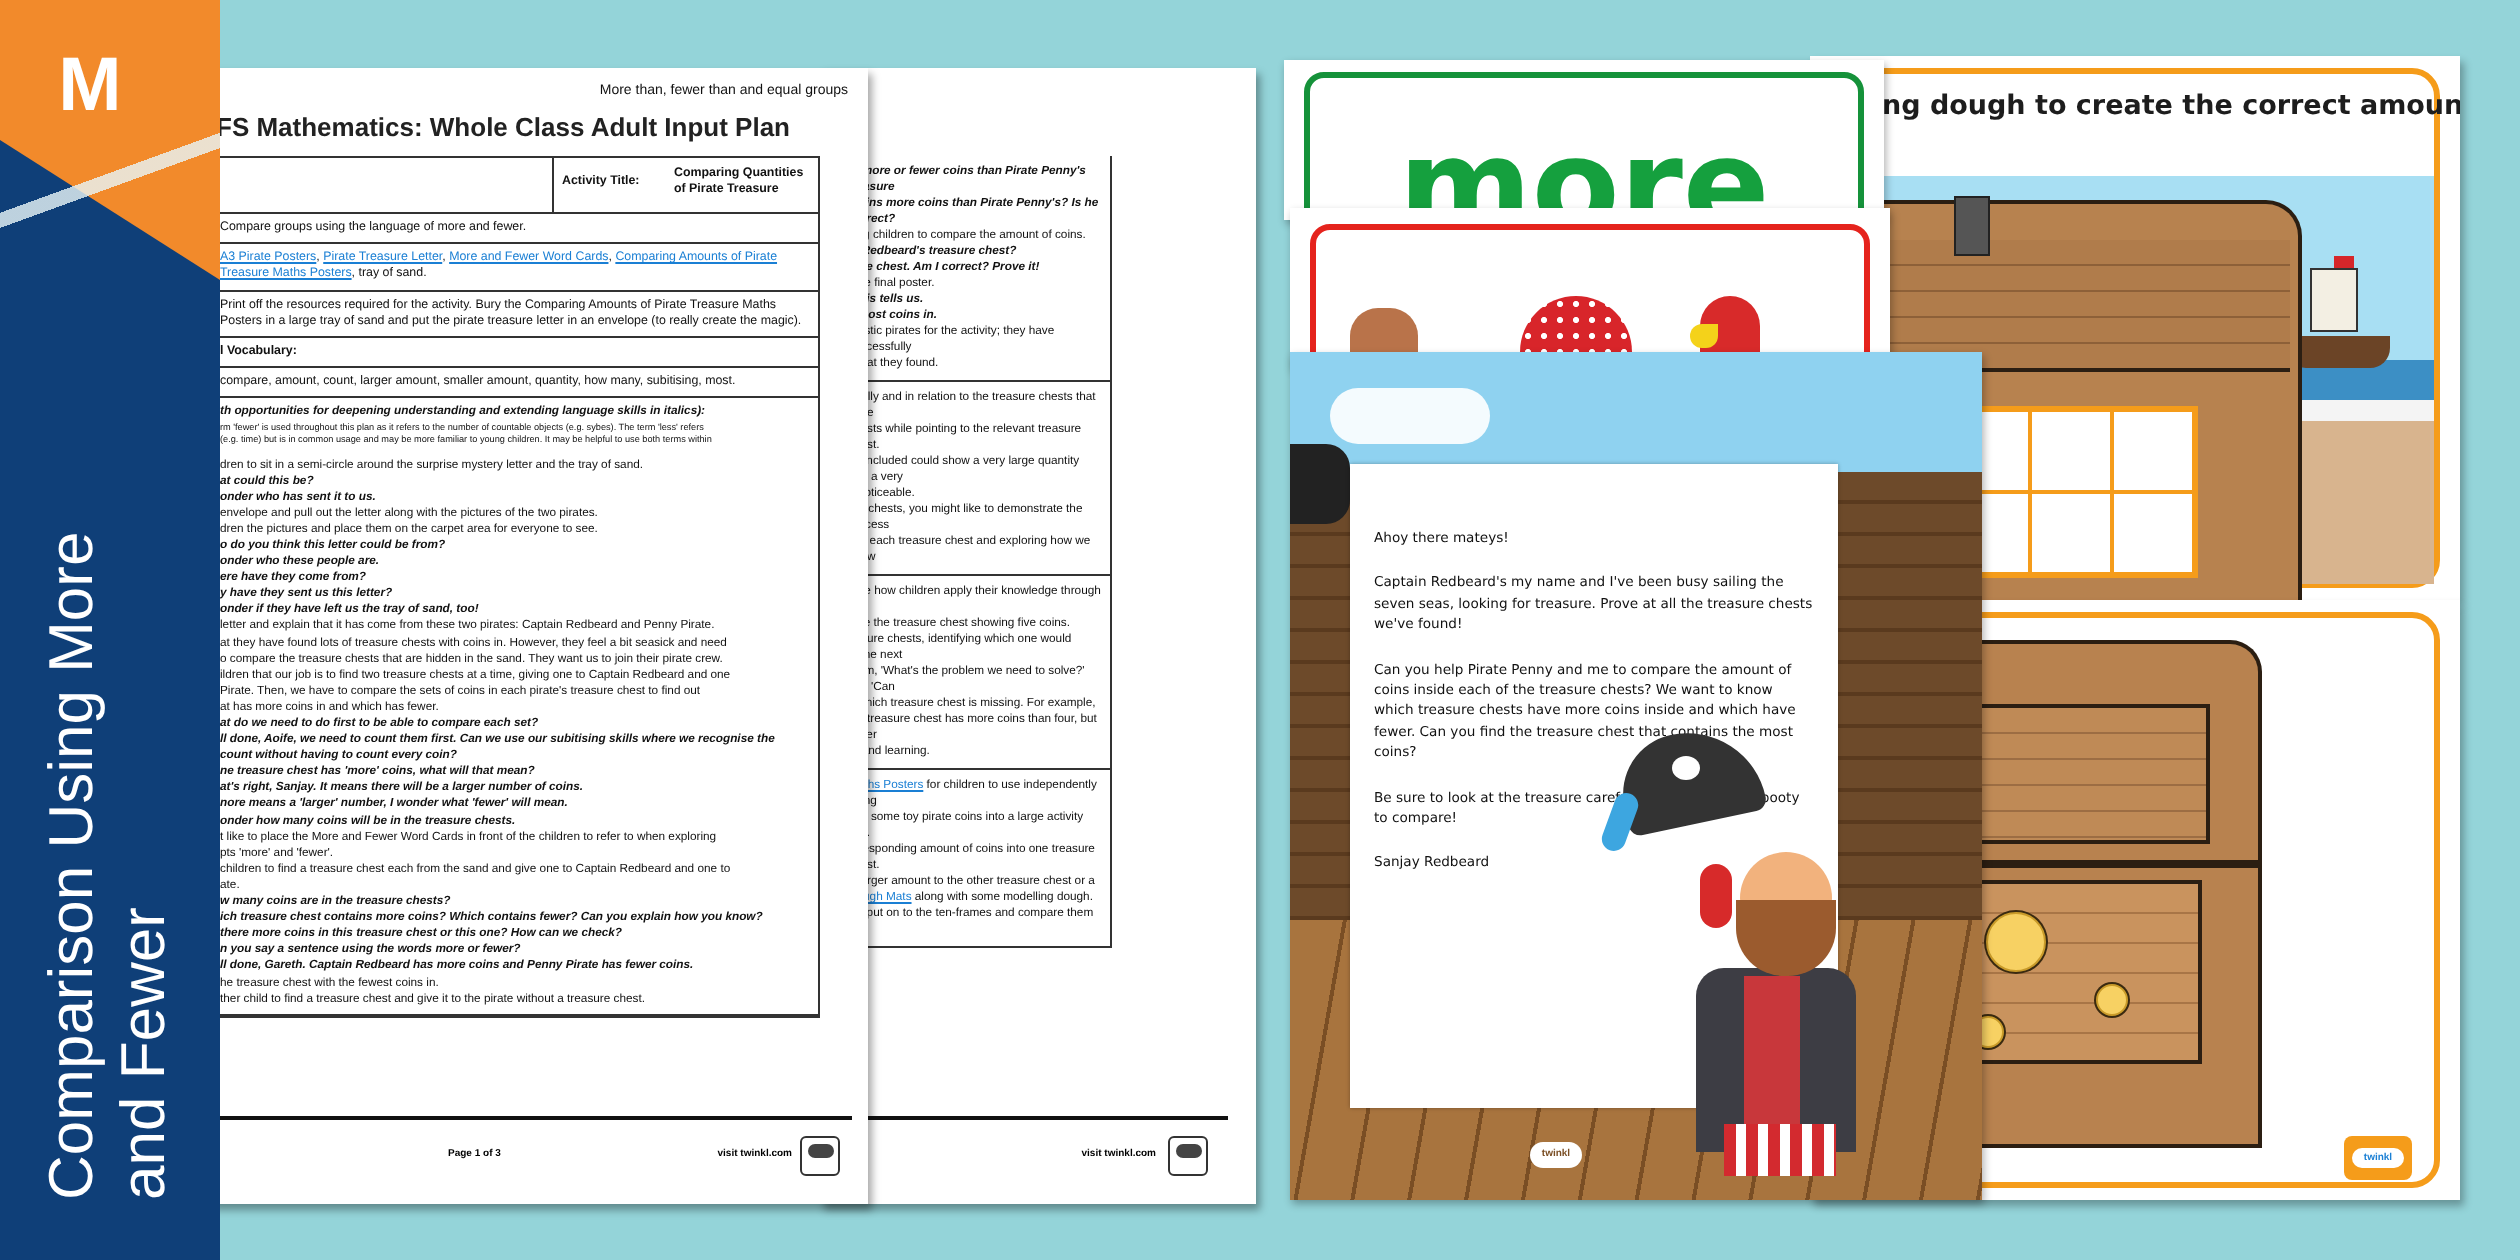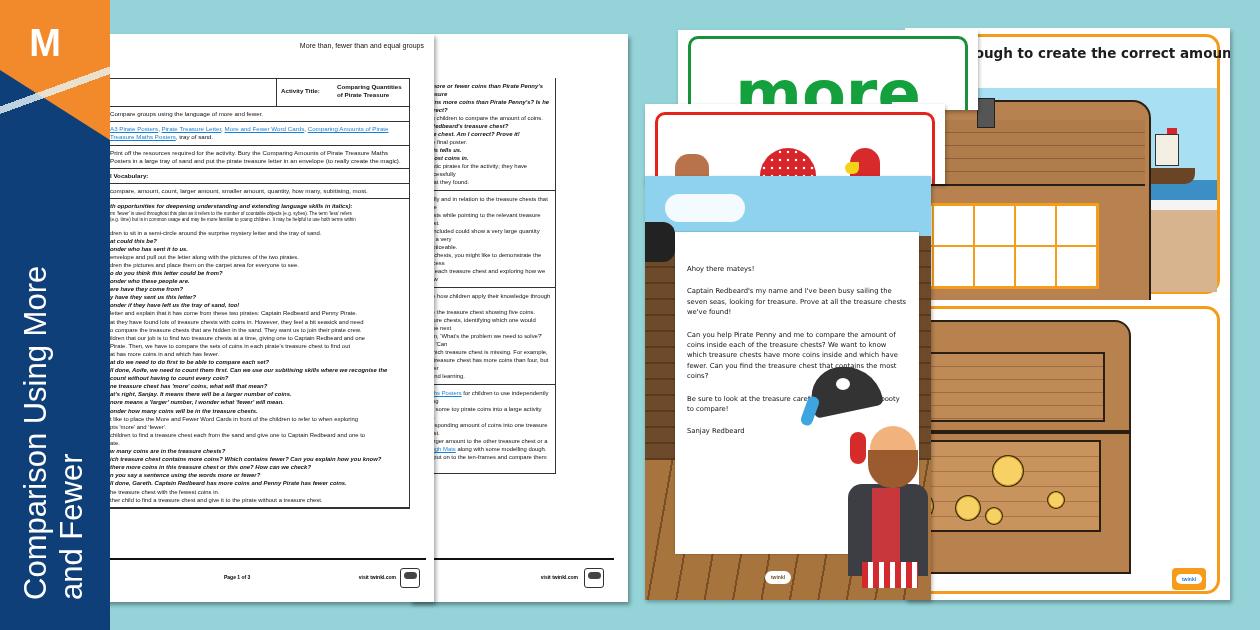--- a/index.html
+++ b/index.html
@@ -41,35 +41,35 @@
   .doc-footer .visit { position: absolute; right: 30px; top: 14px; font-size: 5px; font-weight: bold; }
   .twinkl-badge { position: absolute; right: 6px; top: 8px; width: 20px; height: 20px; border: 1px solid #333; border-radius: 3px; background: #fff; }
   .twinkl-badge::before { content:""; position:absolute; left:3px; top:3px; width:13px; height:7px; background:#444; border-radius:6px; }
 
   .doc2 .shade { position: absolute; left: 0; top: 0; width: 12px; height: 100%; background: linear-gradient(90deg, rgba(0,0,0,.25), transparent); }
   .doc2-table { position: absolute; left: 10px; top: 44px; width: 136px; border-right: 1px solid #333; font-size: 5.9px; line-height: 8px; color: #111; }
   .doc2-table .sec { border-bottom: 1px solid #333; padding: 4px 4px; }
 
   
   .card { position: absolute; background: #fff; box-shadow: 1px 2px 4px rgba(0,0,0,.3); overflow: hidden; }
-  .card-more { left: 642px; top: 30px; width: 300px; height: 80px; z-index: 7; margin-left: 36px; }
+  .card-more { left: 642px; top: 30px; width: 300px; height: 80px; z-index: 7; }
   .card-more .frame { position: absolute; left: 10px; top: 6px; right: 10px; bottom: -20px; border: 3px solid #15923a; border-radius: 10px; }
   .card-more .word { position: absolute; left: 0; right: 0; top: 32px; text-align: center; color: #15a03e; font-size: 64px; font-weight: bold; font-family: "DejaVu Sans", sans-serif; line-height: 64px; }
   .card-fewer { left: 645px; top: 104px; width: 300px; height: 80px; z-index: 8; }
   .card-fewer .frame { position: absolute; left: 10px; top: 8px; right: 10px; bottom: -20px; border: 3px solid #e5231d; border-radius: 10px; }
 
   
   .hand { position: absolute; left: 30px; top: 50px; width: 34px; height: 30px; background: #b9734a; border-radius: 14px 14px 0 0; }
   .bandana { position: absolute; left: 115px; top: 44px; width: 56px; height: 40px; background: #d8252a; border-radius: 28px 28px 4px 4px;
     background-image: radial-gradient(#fff 1.4px, transparent 1.6px); background-size: 8px 8px; }
   .parrot { position: absolute; left: 205px; top: 44px; width: 30px; height: 40px; background: #d82a2a; border-radius: 15px 15px 4px 4px; }
   .beak { position: absolute; left: 200px; top: 58px; width: 14px; height: 12px; background: #f4d21a; border-radius: 8px 0 8px 8px; }
 
   
-  .letter { left: 645px; top: 176px; width: 286px; height: 424px; z-index: 9;
+  .letter { left: 645px; top: 176px; width: 346px; height: 424px; z-index: 9;
     background: linear-gradient(180deg, #8fd0ef 0 60px, #7a5530 60px 100%); }
   .letter .sky { position: absolute; left:0; right:0; top:0; height: 60px; background: #8fd2f0; }
   .letter .cloud { position: absolute; top: 18px; left: 20px; width: 80px; height: 28px; background: #fff; border-radius: 20px; opacity:.9; }
   .letter .deck { position: absolute; left:0; right:0; bottom:0; height: 140px; background: repeating-linear-gradient(100deg, #a8743e 0 26px, #7a4e24 26px 28px); }
   .letter .wall { position: absolute; left:0; right:0; top:60px; height: 230px; background: repeating-linear-gradient(180deg, #6d4a2a 0 14px, #5a3a1e 14px 16px); }
   .letter .flag { position: absolute; left: 0; top: 46px; width: 30px; height: 40px; background: #222; border-radius: 0 12px 12px 0; }
   .letter .paper { position: absolute; left: 30px; top: 56px; width: 244px; height: 322px; background: #fff; box-shadow: 0 0 2px rgba(0,0,0,.3); }
   .letter .text { position: absolute; left: 12px; top: 32px; width: 220px; font-family: "DejaVu Sans", sans-serif; font-size: 6.8px; line-height: 10.4px; color: #111; }
   .letter .text p { margin-bottom: 12px; }
   .pirate { position: absolute; left: 165px; top: 190px; width: 120px; height: 236px; }
@@ -119,20 +119,21 @@
   <div class="banner-stripe"></div>
   <div class="banner-letter">M</div>
   <div class="banner-title">
     <div>Comparison Using More</div>
     <div>and Fewer</div>
   </div>
 </div>
 
 <div class="page doc1">
   <div class="doc-header-right">More than, fewer than and equal groups</div>
+  <div class="doc-title">FS Mathematics: Whole Class Adult Input Plan</div>
   <div class="doc-table">
     <div class="row act">
       <div class="c1"></div>
       <div class="c2">Activity Title:</div>
       <div class="c3">Comparing Quantities of Pirate Treasure</div>
     </div>
     <div class="row">Compare groups using the language of more and fewer.</div>
     <div class="row">
       <span class="lnk">A3 Pirate Posters</span>,
       <span class="lnk">Pirate Treasure Letter</span>,

